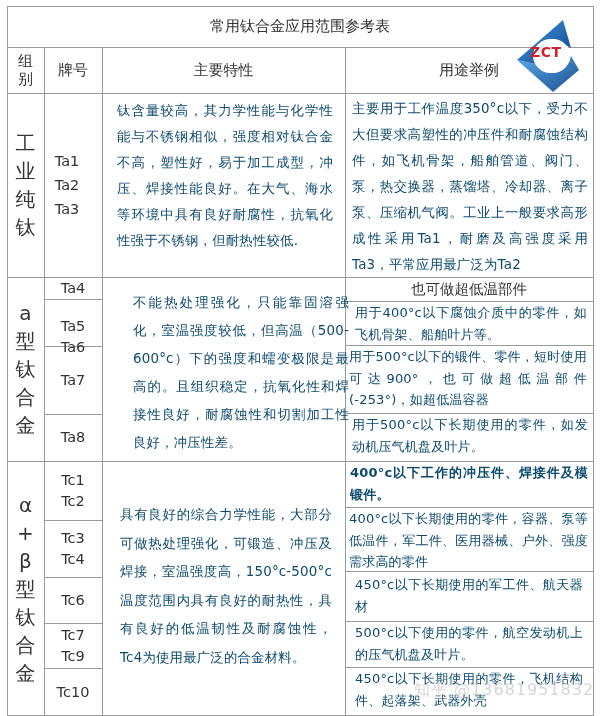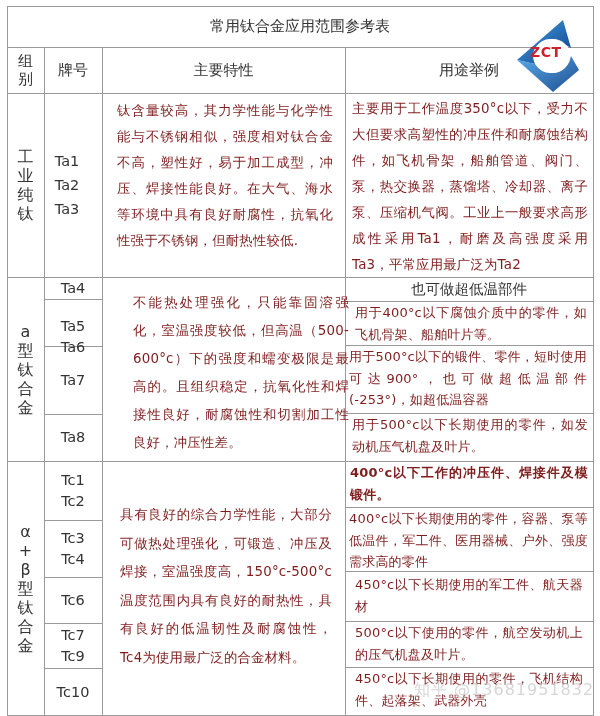--- a/index.html
+++ b/index.html
@@ -2,25 +2,25 @@
 <html><head>
 <meta charset="utf-8">
 <style>
   html, body { margin:0; padding:0; }
   body { width:600px; height:716px; background:#ffffff; position:relative; overflow:hidden;
          font-family:"DejaVu Sans", sans-serif; color:#333333; }
   .ln { position:absolute; background:#9a9a9a; }
   .h { height:1px; }
   .v { width:1px; }
   .cell { position:absolute; box-sizing:border-box; display:flex; align-items:center; justify-content:center; text-align:center; }
-  .txt { position:absolute; box-sizing:border-box; font-size:13.4px; line-height:26px; color:#7f1d1d; text-align:justify; letter-spacing:0.2px; }
+  .txt { position:absolute; box-sizing:border-box; font-size:13.4px; line-height:26px; color:#0c4a6e; text-align:justify; letter-spacing:0.2px; }
   .small { font-size:13px; line-height:21.5px; }
   .title { font-size:15px; color:#333; }
   .hdr { font-size:15px; }
-  .grp { font-size:16px; line-height:19px; writing-mode:horizontal-tb; width:20px; word-break:break-all; }
+  .grp { font-size:20px; line-height:28px; writing-mode:horizontal-tb; width:20px; word-break:break-all; }
   .grade { font-size:14.5px; line-height:21px; white-space:pre-line; }
   .logo { position:absolute; left:513px; top:18px; width:70px; height:76px; }
   .logo-text { position:absolute; left:530px; top:44px; font-family:"DejaVu Sans", sans-serif; font-weight:bold; font-size:14px; color:#d0202a; letter-spacing:0.5px; }
   .wm { position:absolute; left:414px; top:680px; font-size:16px; color:rgba(200,200,200,0.75); letter-spacing:1px; white-space:nowrap; }
 </style>
 </head>
 <body>
 
 <div class="ln h" style="left:7px;top:6px;width:586px;"></div>
 <div class="ln h" style="left:7px;top:47px;width:586px;"></div>

